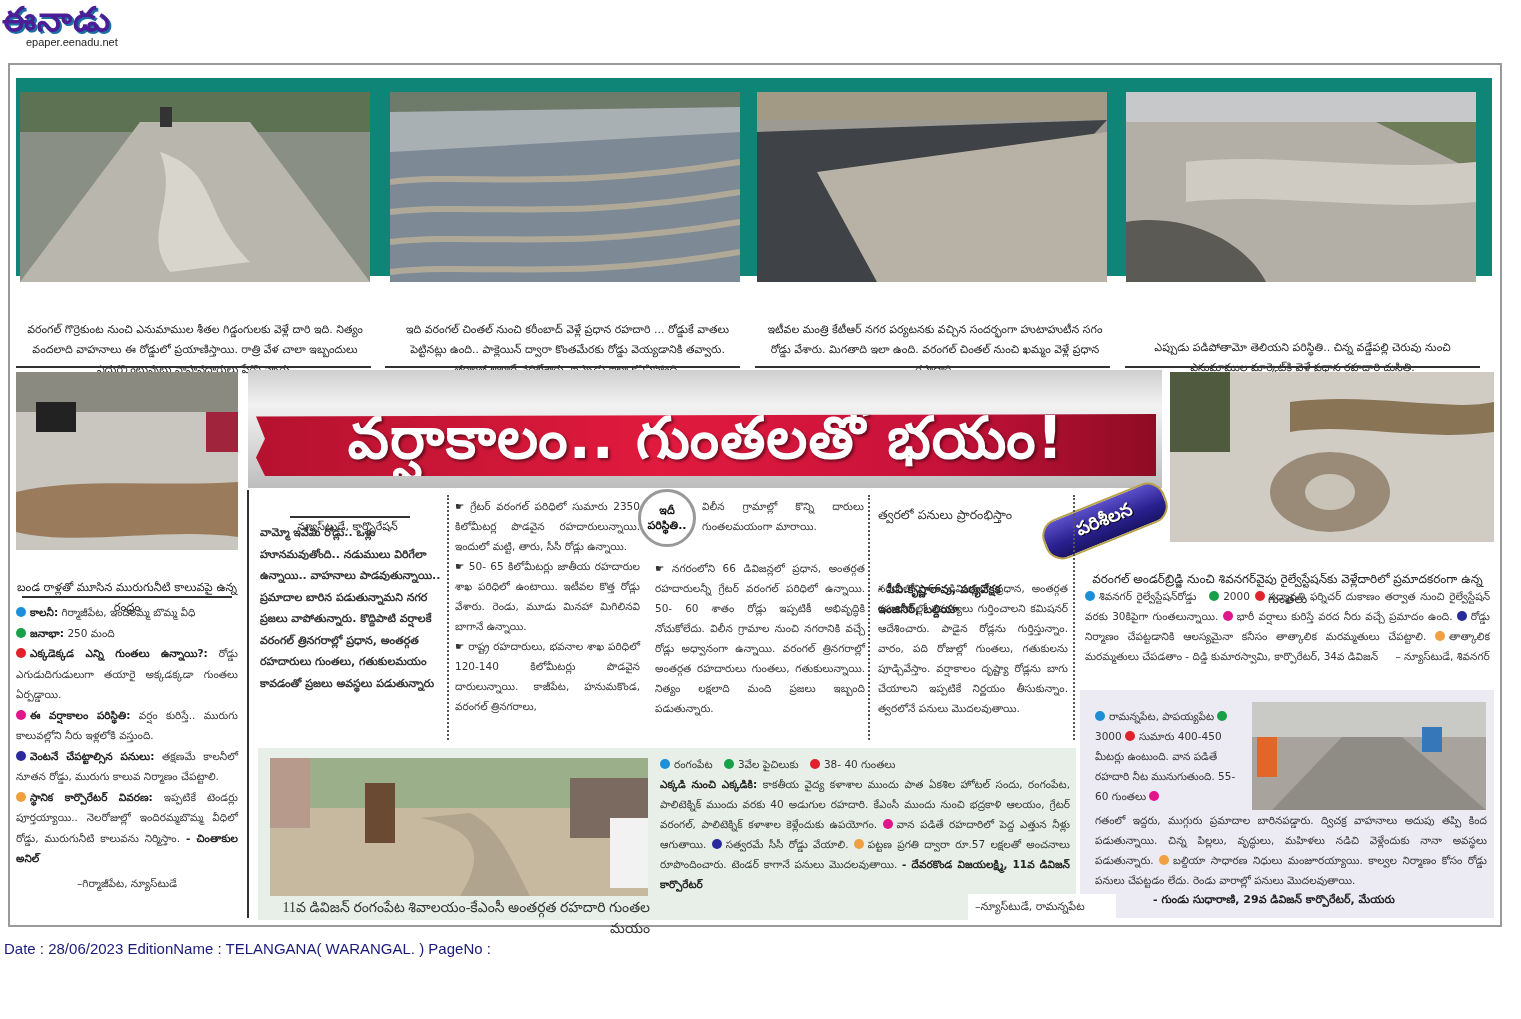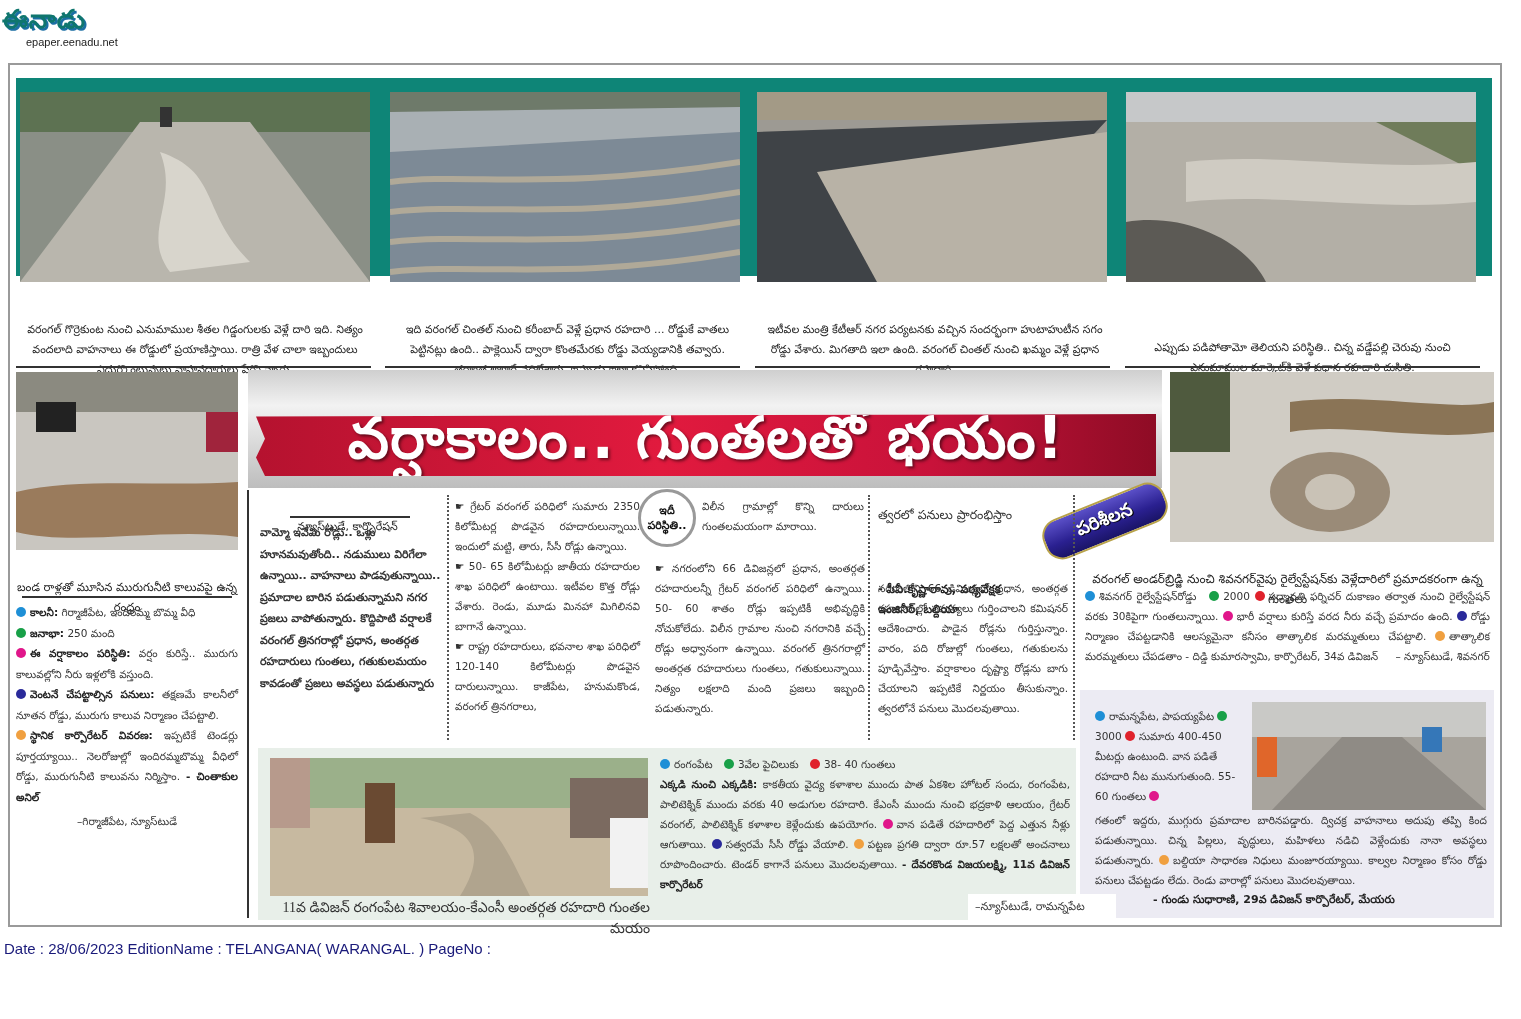--- a/index.html
+++ b/index.html
@@ -3,21 +3,21 @@
 <meta charset="utf-8">
 <style>
   * { box-sizing: border-box; margin: 0; padding: 0; }
   html, body { width: 1521px; height: 1019px; background: #ffffff; overflow: hidden; }
   body { position: relative; font-family: "DejaVu Sans", sans-serif; color: #222; }
 
   .abs { position: absolute; }
 
   
   .logo { left: 2px; top: 2px; width: 140px; height: 50px; }
-  .logo-mark { font-family: "DejaVu Sans", sans-serif; font-weight: bold; font-size: 26px; color: #0f766e;
+  .logo-mark { font-family: "DejaVu Sans", sans-serif; font-weight: bold; font-size: 34px; color: #4c1d95;
     letter-spacing: 1px; line-height: 34px; text-shadow: 2px 2px 0 #1c6fa4; }
   .logo-url { font-size: 11px; color: #222; margin-left: 24px; font-family: "Liberation Sans", sans-serif; }
 
   
   .page { left: 8px; top: 63px; width: 1494px; height: 864px; border: 2px solid #9a9a9a; background: #fff; }
 
   
   .teal { left: 16px; top: 78px; width: 1476px; height: 198px; background: #0e8577; }
 
   .photo { position: absolute; overflow: hidden; }
@@ -134,20 +134,21 @@
     <rect x="190" y="40" width="32" height="40" fill="#a0243c"></rect>
     <path d="M0,120 C60,105 150,115 222,110 L222,165 C150,155 60,175 0,160Z" fill="#9a7b5c"></path>
   </svg>
 </div>
 <div class="caption" style="left:16px;top:552px;width:222px;font-size:11.5px;">బండ రాళ్లతో మూసిన మురుగునీటి కాలువపై ఉన్న రంధ్రం</div>
 <div class="rule" style="left:22px;top:596px;width:210px;"></div>
 
 <div class="col-text" style="left:16px;top:602px;width:222px;font-size:10.5px;line-height:20.5px;">
   <div><span class="dot" style="background:#1e8fd6"></span><span class="bold-text">కాలనీ:</span> <span>గిర్మాజీపేట, ఇందిరమ్మ బొమ్మ వీధి</span></div>
   <div><span class="dot" style="background:#18a048"></span><span class="bold-text">జనాభా:</span> <span>250 మంది</span></div>
+  <div><span class="dot" style="background:#e0222c"></span><span class="bold-text">ఎక్కడెక్కడ ఎన్ని గుంతలు ఉన్నాయి?:</span> <span>రోడ్డు ఎగుడుదిగుడులుగా తయారై అక్కడక్కడా గుంతలు ఏర్పడ్డాయి.</span></div>
   <div><span class="dot" style="background:#e0168a"></span><span class="bold-text">ఈ వర్షాకాలం పరిస్థితి:</span> <span>వర్షం కురిస్తే.. మురుగు కాలువల్లోని నీరు ఇళ్లలోకి వస్తుంది.</span></div>
   <div><span class="dot" style="background:#2a2a9a"></span><span class="bold-text">వెంటనే చేపట్టాల్సిన పనులు:</span> <span>తక్షణమే కాలనీలో నూతన రోడ్డు, మురుగు కాలువ నిర్మాణం చేపట్టాలి.</span></div>
   <div><span class="dot" style="background:#f0a040"></span><span class="bold-text">స్థానిక కార్పొరేటర్ వివరణ:</span> <span>ఇప్పటికే టెండర్లు పూర్తయ్యాయి.. నెలరోజుల్లో ఇందిరమ్మబొమ్మ వీధిలో రోడ్డు, మురుగునీటి కాలువను నిర్మిస్తాం.</span> <span class="bold-text">- చింతాకుల అనిల్</span></div>
   <div style="text-align:center;margin-top:4px;">–గిర్మాజీపేట, న్యూస్‌టుడే</div>
 </div>
 
 <div class="vline" style="left:247px;top:490px;height:428px;"></div>
 
 <div class="caption" style="left:255px;top:492px;width:185px;font-size:11px;">న్యూస్‌టుడే, కార్పొరేషన్</div>
 <div class="rule" style="left:290px;top:516px;width:120px;"></div>

